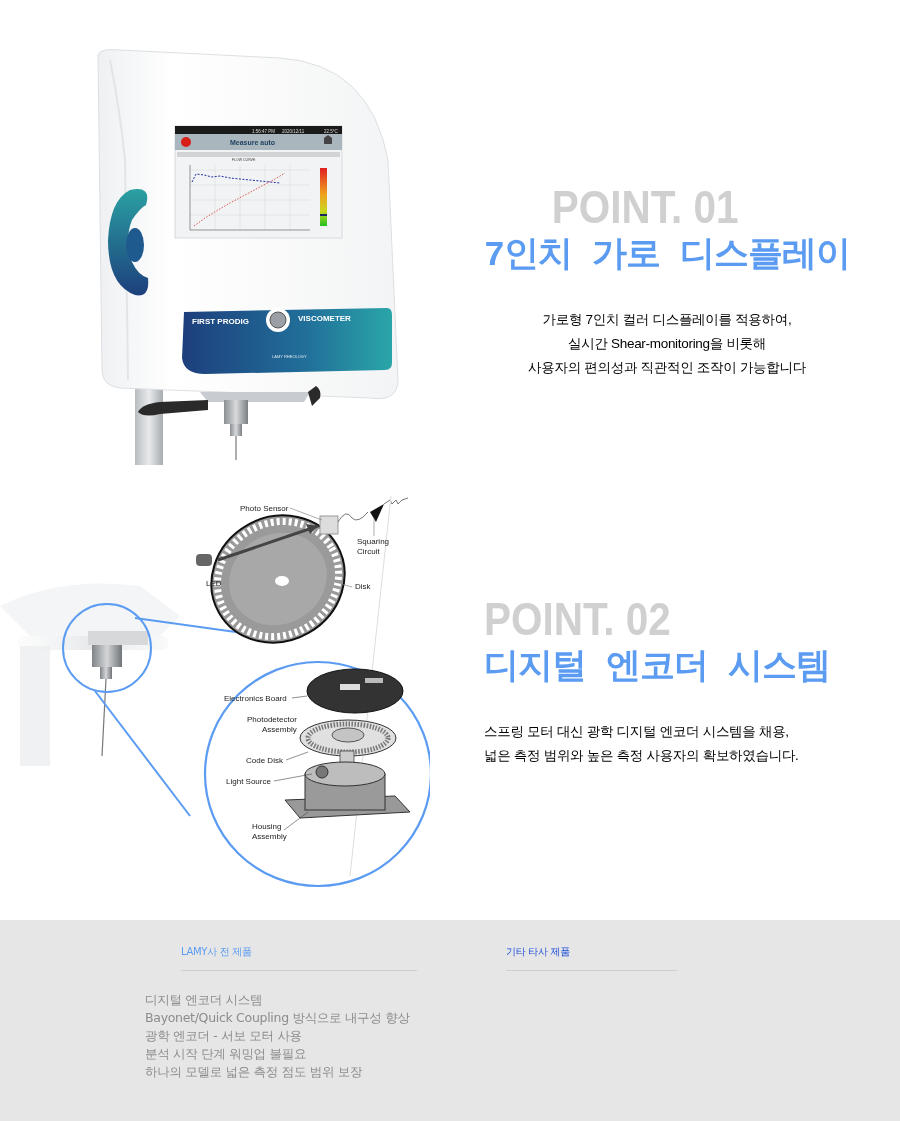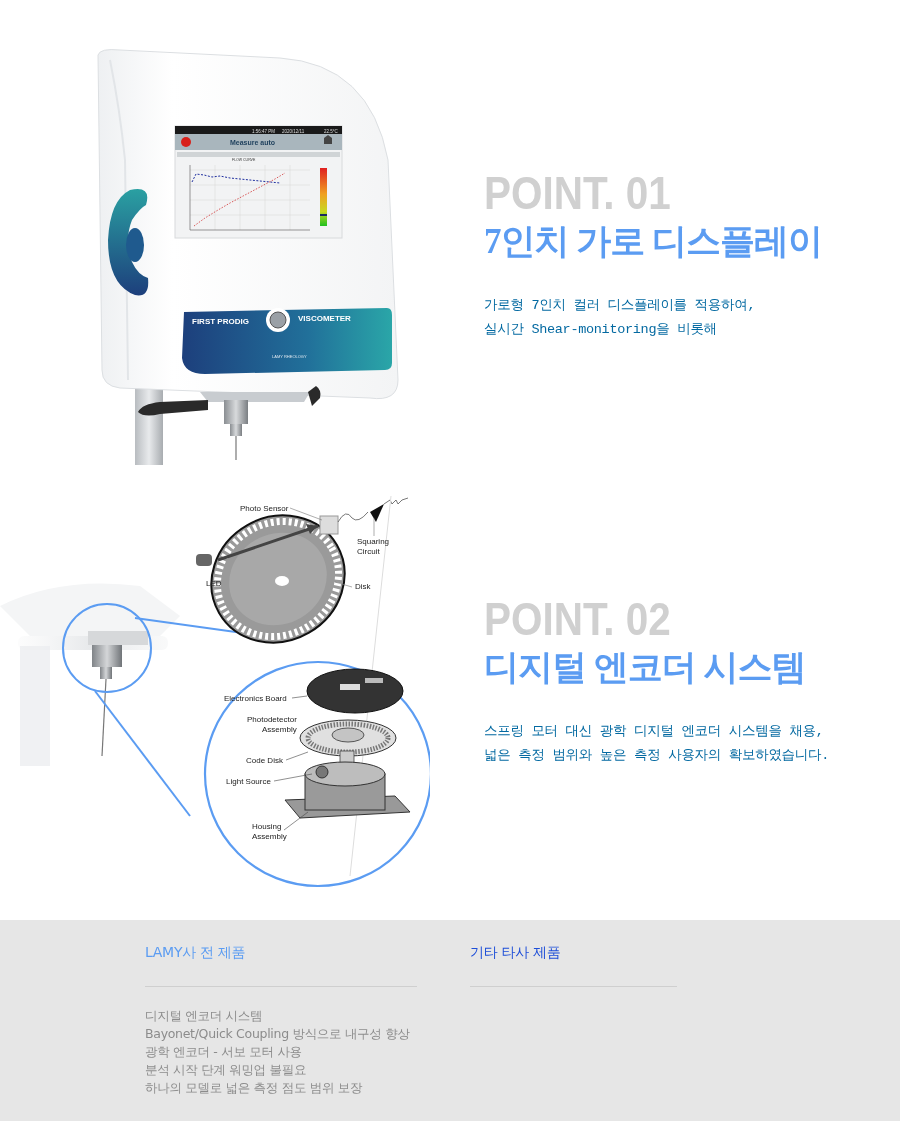--- a/index.html
+++ b/index.html
@@ -13,35 +13,35 @@
 
   
   .point { position: absolute; left: 484px; }
   .point-num {
     font-family: "Liberation Sans", sans-serif;
     font-weight: bold; font-size: 46px; letter-spacing: 0px;
     color: #d0d0d0; line-height: 46px;
     transform: scaleX(0.88); transform-origin: left center;
   }
   .point-title {
-    font-family: Liberation Serif, serif; font-weight: bold;
+    font-family: Liberation Mono, monospace; font-weight: bold;
     font-size: 35px; color: #5b9cf2; line-height: 44px; margin-top: 4px;
     letter-spacing: -1px;
   }
   .point-desc { margin-top: 30px; }
   .point-desc div {
-    font-family: Liberation Mono, monospace; font-size: 13.5px;
-    color: #0369a1; line-height: 24px; letter-spacing: -0.3px;
+    font-family: Liberation Sans, sans-serif; font-size: 13.5px;
+    color: #000000; line-height: 24px; letter-spacing: -0.3px;
   }
 
   
   .col { position: absolute; top: 22px; }
   .col-left { left: 145px; width: 272px; }
   .col-right { left: 470px; width: 207px; }
-  .col-head { font-size: 14px; line-height: 20px; letter-spacing: -0.3px; padding-bottom: 24px; border-bottom: 1px solid #cfcfcf; }
+  .col-head { font-size: 10px; line-height: 20px; letter-spacing: -0.3px; padding-bottom: 8px; border-bottom: 1px solid #cfcfcf; margin-left: 36px; }
   .col-left .col-head { color: #5b9cf2; }
   .col-right .col-head { color: #1d4ed8; }
   .col-list { margin-top: 20px; }
   .col-list div { font-size: 12.5px; color: #8c8c8c; line-height: 18px; white-space: nowrap; letter-spacing: -0.3px; }
 
   .art { position: absolute; }
   .diagram-label { font-family: "Liberation Sans", sans-serif; font-size: 8px; fill: #222; }
 </style>
 </head>
 <body>
@@ -129,26 +129,27 @@
     <text x="192" y="318" font-size="4" fill="#dfe8f0" font-family="Liberation Sans, sans-serif">LAMY RHEOLOGY</text>
 
     <path d="M120,352 L230,352 L224,362 L128,362 Z" fill="#c8ccd0"></path>
     <path d="M58,372 Q62,364 80,362 L128,360 L128,370 L80,374 Q64,378 58,372 Z" fill="#2a2a2a"></path>
     <path d="M228,352 L236,346 Q242,350 240,358 L232,366 Z" fill="#2a2a2a"></path>
     <rect x="144" y="360" width="24" height="24" fill="url(#metalG)"></rect>
     <rect x="150" y="384" width="12" height="12" fill="url(#metalG)"></rect>
     <line x1="156" y1="396" x2="156" y2="420" stroke="#777" stroke-width="1.2"></line>
   </svg>
 
-  <div class="point" style="top:170px;">
+  <div class="point" style="top:184px;text-align:center;">
     <div class="point-num">POINT. 01</div>
     <div class="point-title">7인치 가로 디스플레이</div>
     <div class="point-desc">
       <div>가로형 7인치 컬러 디스플레이를 적용하여,</div>
       <div>실시간 Shear-monitoring을 비롯해</div>
+      <div>사용자의 편의성과 직관적인 조작이 가능합니다</div>
     </div>
   </div>
 </div>
 
 <div class="section" id="sec2">
 
   <svg class="art" style="left:0; top:30px;" width="430" height="410" viewBox="0 30 430 410">
     <defs>
       <linearGradient id="fadeG" x1="0" x2="1">
         <stop offset="0" stop-color="#f0f1f2" stop-opacity="0.2"></stop>

